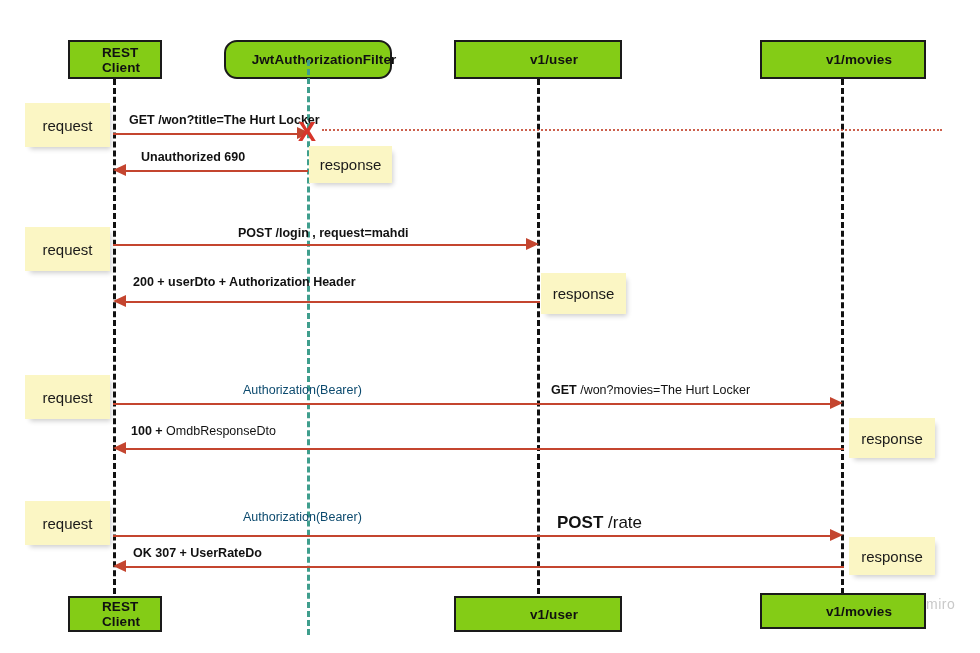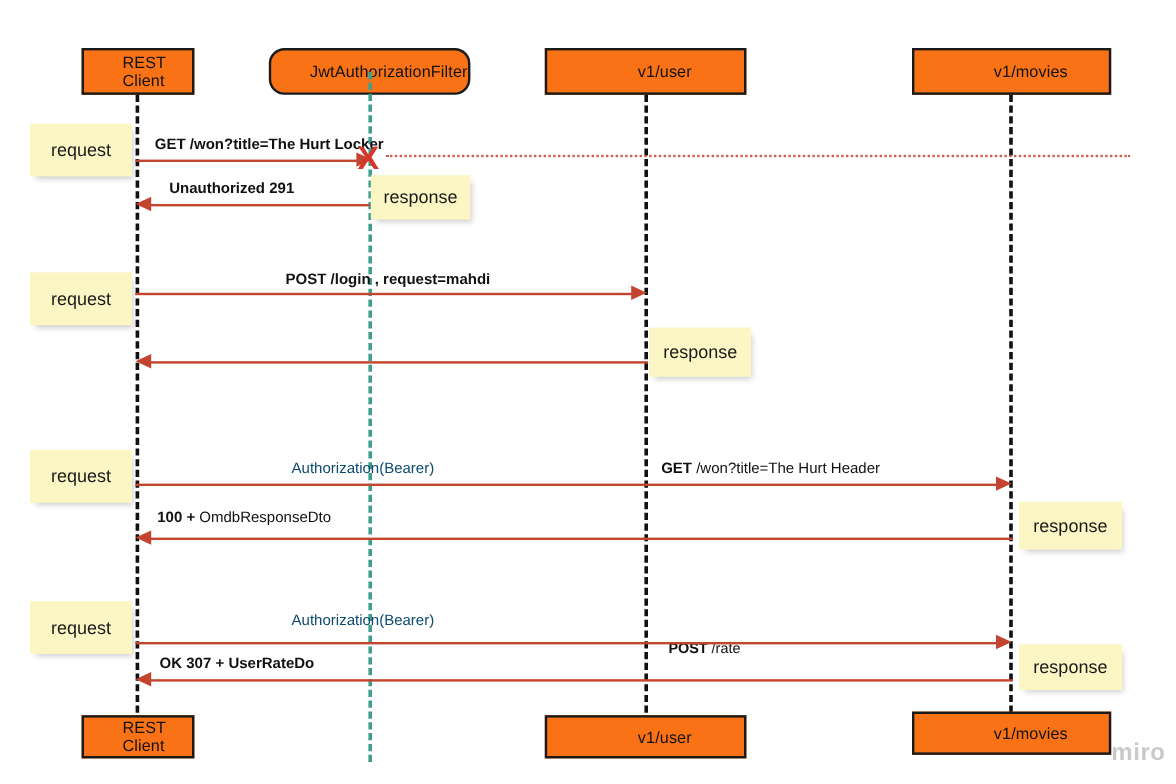--- a/index.html
+++ b/index.html
@@ -16,26 +16,26 @@
     width: 980px;
     height: 653px;
     background: #ffffff;
     overflow: hidden;
   }
 
   
   .participant {
     position: absolute;
     box-sizing: border-box;
-    background: #f97316;
+    background: #84cc16;
     border: 2px solid #1a1a1a;
     display: flex;
     align-items: center;
     justify-content: center;
-    font-weight: normal;
+    font-weight: bold;
     color: #111111;
     letter-spacing: 0.1px;
     padding-left: 32px;
   }
   .participant.rounded { border-radius: 13px; }
 
   
   .lifeline {
     position: absolute;
     width: 0;
@@ -140,51 +140,52 @@
   </div>
 
   <div class="msg-label bold" style="left:129px; top:114px; font-size:12.5px;">GET /won?title=The Hurt Locker</div>
   <div class="msg-line" style="left:113px; top:133px; width:192px;"></div>
   <div class="arrowhead right" style="left:297px; top:127px;"></div>
 
   <div class="x-marker" style="left:307px; top:119px; font-size:27px; transform:translateX(-50%);">X</div>
 
   <div class="dotted-line" style="left:322px; top:129px; width:620px;"></div>
 
-  <div class="msg-label bold" style="left:141px; top:151px; font-size:12.5px;">Unauthorized 291</div>
+  <div class="msg-label bold" style="left:141px; top:151px; font-size:12.5px;">Unauthorized 690</div>
   <div class="msg-line" style="left:122px; top:170px; width:186px;"></div>
   <div class="arrowhead left" style="left:113px; top:164px;"></div>
 
   <div class="sticky" style="left:309px; top:146px; width:83px; height:37px; font-size:15px;">
     <span>response</span>
   </div>
 
   <div class="sticky" style="left:25px; top:227px; width:85px; height:44px; font-size:15px;">
     <span>request</span>
   </div>
 
   <div class="msg-label bold" style="left:238px; top:227px; font-size:12.5px;">POST /login , request=mahdi</div>
   <div class="msg-line" style="left:113px; top:244px; width:416px;"></div>
   <div class="arrowhead right" style="left:526px; top:238px;"></div>
 
+  <div class="msg-label bold" style="left:133px; top:276px; font-size:12.5px;">200  + userDto + Authorization Header</div>
   <div class="msg-line" style="left:122px; top:301px; width:418px;"></div>
   <div class="arrowhead left" style="left:113px; top:295px;"></div>
 
   <div class="sticky" style="left:541px; top:273px; width:85px; height:41px; font-size:15px;">
     <span>response</span>
   </div>
 
   <div class="sticky" style="left:25px; top:375px; width:85px; height:44px; font-size:15px;">
     <span>request</span>
   </div>
 
   <div class="msg-label teal" style="left:243px; top:384px; font-size:12.5px;">Authorization(Bearer)</div>
 
   <div class="msg-label" style="left:551px; top:384px; font-size:12.5px;">
-    <b>GET </b><span class="reg">/won?title=The Hurt Header</span>
+    <b>GET </b><span class="reg">/won?movies=The Hurt Locker</span>
   </div>
 
   <div class="msg-line" style="left:113px; top:403px; width:720px;"></div>
   <div class="arrowhead right" style="left:830px; top:397px;"></div>
 
   <div class="msg-label" style="left:131px; top:425px; font-size:12.5px;">
     <b>100 + </b><span class="reg">OmdbResponseDto</span>
   </div>
 
   <div class="msg-line" style="left:122px; top:448px; width:722px;"></div>
@@ -193,21 +194,21 @@
   <div class="sticky" style="left:849px; top:418px; width:86px; height:40px; font-size:15px;">
     <span>response</span>
   </div>
 
   <div class="sticky" style="left:25px; top:501px; width:85px; height:44px; font-size:15px;">
     <span>request</span>
   </div>
 
   <div class="msg-label teal" style="left:243px; top:511px; font-size:12.5px;">Authorization(Bearer)</div>
 
-  <div class="msg-label" style="left:557px; top:534px; font-size:12px;">
+  <div class="msg-label" style="left:557px; top:514px; font-size:17px;">
     <b>POST </b><span class="reg">/rate</span>
   </div>
 
   <div class="msg-line" style="left:113px; top:535px; width:720px;"></div>
   <div class="arrowhead right" style="left:830px; top:529px;"></div>
 
   <div class="msg-label bold" style="left:133px; top:547px; font-size:12.5px;">OK 307 + UserRateDo</div>
 
   <div class="msg-line" style="left:122px; top:566px; width:722px;"></div>
   <div class="arrowhead left" style="left:113px; top:560px;"></div>
@@ -221,15 +222,15 @@
   </div>
 
   <div class="participant" style="left:454px; top:596px; width:168px; height:36px; font-size:13.5px;">
     <span>v1/user</span>
   </div>
 
   <div class="participant" style="left:760px; top:593px; width:166px; height:36px; font-size:13.5px;">
     <span>v1/movies</span>
   </div>
 
-  <div class="watermark" style="left:926px; top:616px; font-size:20px;font-weight:bold;">miro</div>
+  <div class="watermark" style="left:926px; top:596px; font-size:14px;">miro</div>
 
 </div>
 
 </body></html>

